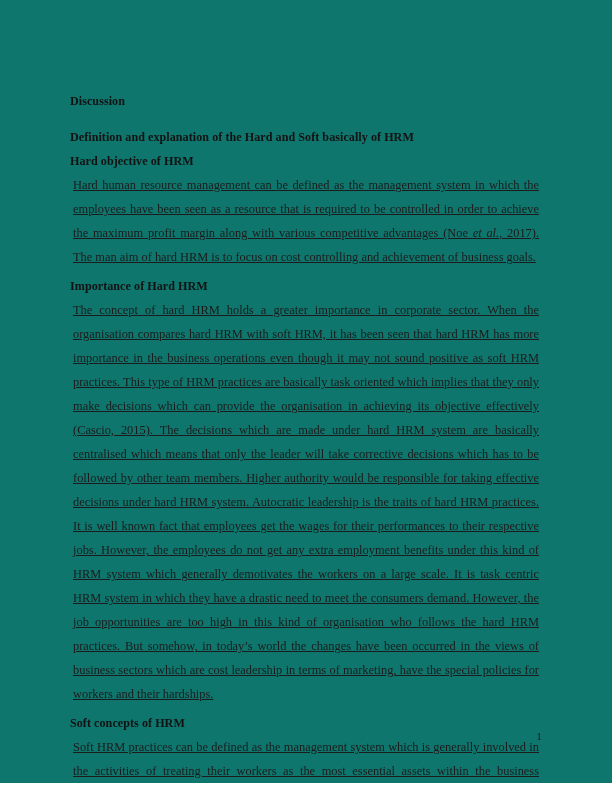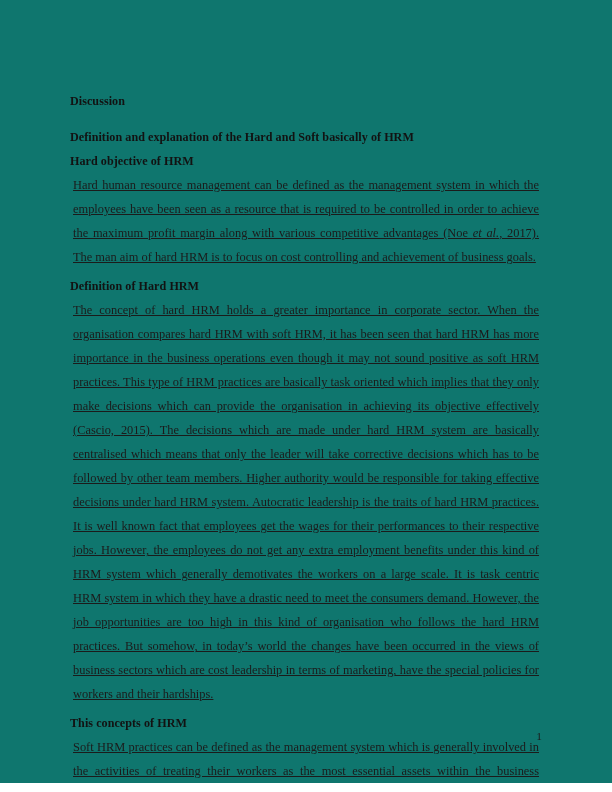--- a/index.html
+++ b/index.html
@@ -75,26 +75,26 @@
     <h2 class="heading gap-after">Discussion</h2>
 
     <h2 class="heading">Definition and explanation of the Hard and Soft basically of HRM</h2>
 
     <h2 class="heading">Hard objective of HRM</h2>
 
     <p class="body after-heading"><span>Hard human resource management can be defined as the management system in which the employees have been seen as a resource that is required to be controlled in order to achieve the maximum profit margin along with various competitive advantages (Noe </span><em>et al.</em><span>, 2017). The man aim of hard HRM is to focus on cost controlling and achievement of business goals.</span></p>
 
     <div class="spacer-sm"></div>
 
-    <h2 class="heading">Definition of Hard HRM</h2>
+    <h2 class="heading">Importance of Hard HRM</h2>
 
     <p class="body after-heading"><span>The concept of hard HRM holds a greater importance in corporate sector. When the organisation compares hard HRM with soft HRM, it has been seen that hard HRM has more importance in the business operations even though it may not sound positive as soft HRM practices. This type of HRM practices are basically task oriented which implies that they only make decisions which can provide the organisation in achieving its objective effectively (Cascio, 2015). The decisions which are made under hard HRM system are basically centralised which means that only the leader will take corrective decisions which has to be followed by other team members. Higher authority would be responsible for taking effective decisions under hard HRM system. Autocratic leadership is the traits of hard HRM practices. It is well known fact that employees get the wages for their performances to their respective jobs. However, the employees do not get any extra employment benefits under this kind of HRM system which generally demotivates the workers on a large scale. It is task centric HRM system in which they have a drastic need to meet the consumers demand. However, the job opportunities are too high in this kind of organisation who follows the hard HRM practices. But somehow, in today’s world the changes have been occurred in the views of business sectors which are cost leadership in terms of marketing, have the special policies for workers and their hardships.</span></p>
 
     <div class="spacer-sm"></div>
 
-    <h2 class="heading">This concepts of HRM</h2>
+    <h2 class="heading">Soft concepts of HRM</h2>
 
     <p class="body after-heading"><span>Soft HRM practices can be defined as the management system which is generally involved in the activities of treating their workers as the most essential assets within the business organisation. The soft HR manager believes that employees are the critical resources for the company who can provide long-term benefits using various business strategies.</span></p>
 
   </div>
 
   <div class="page-number">1</div>
 </div>
 
 </body></html>

